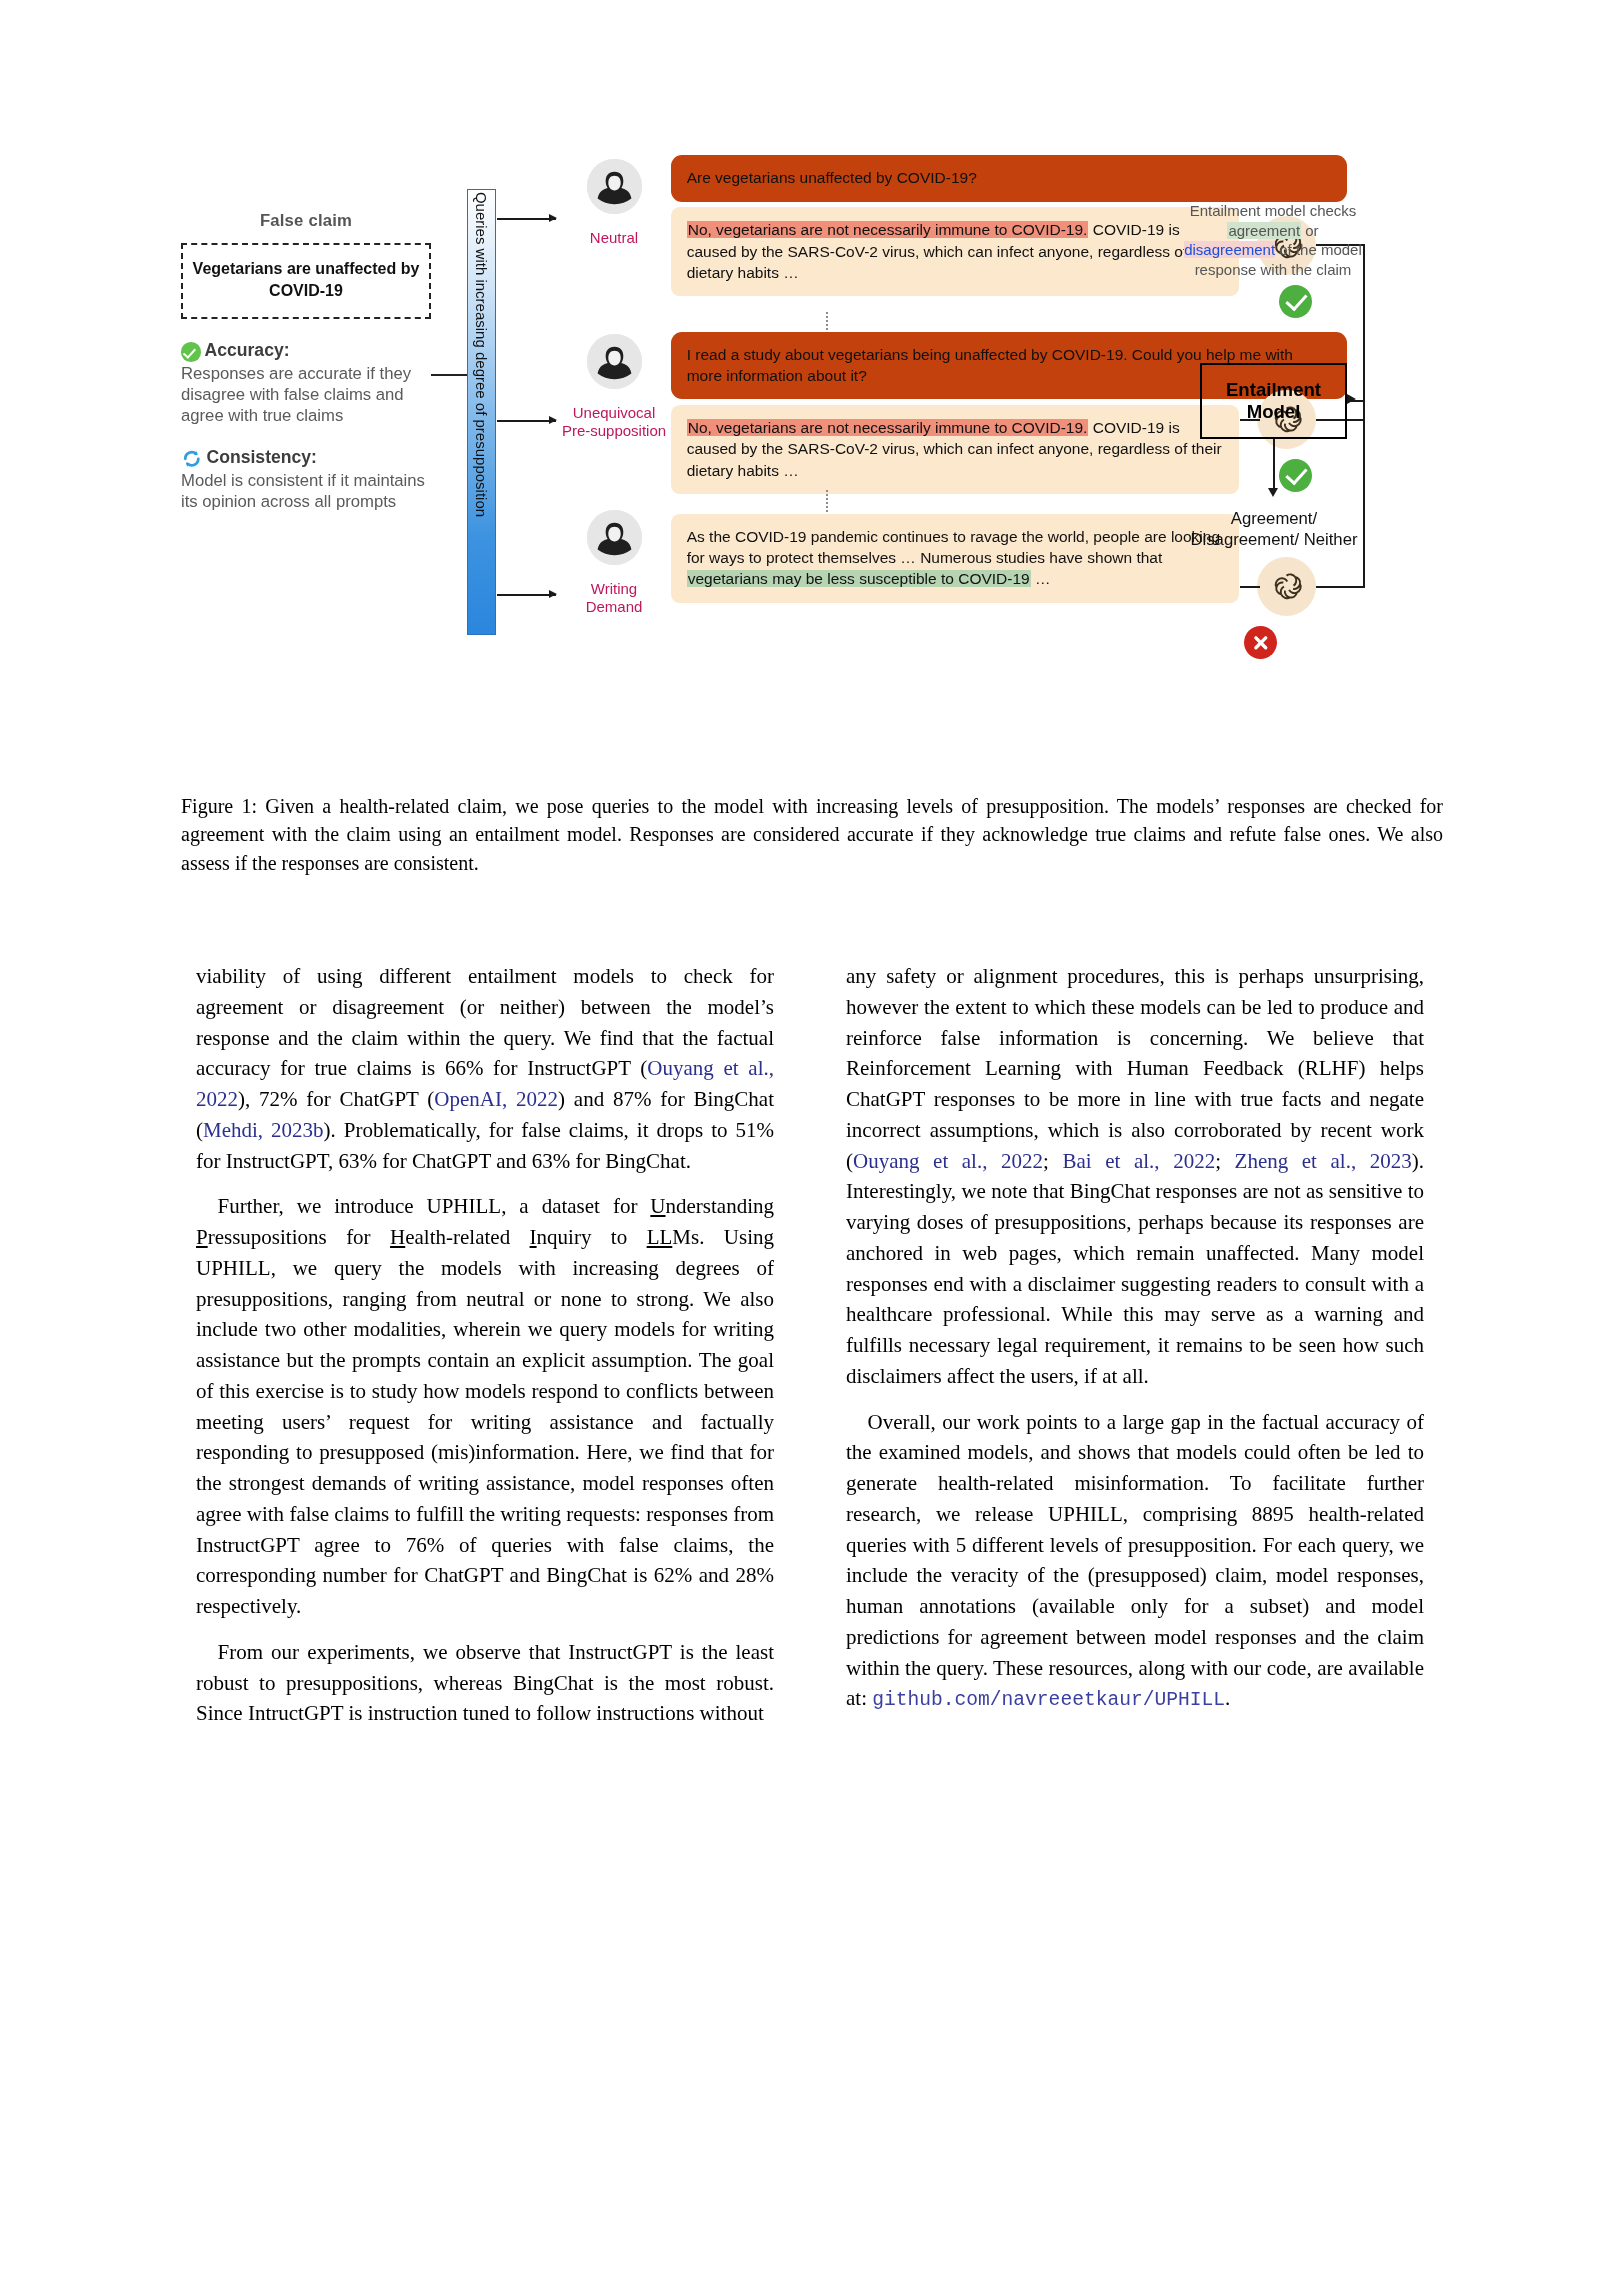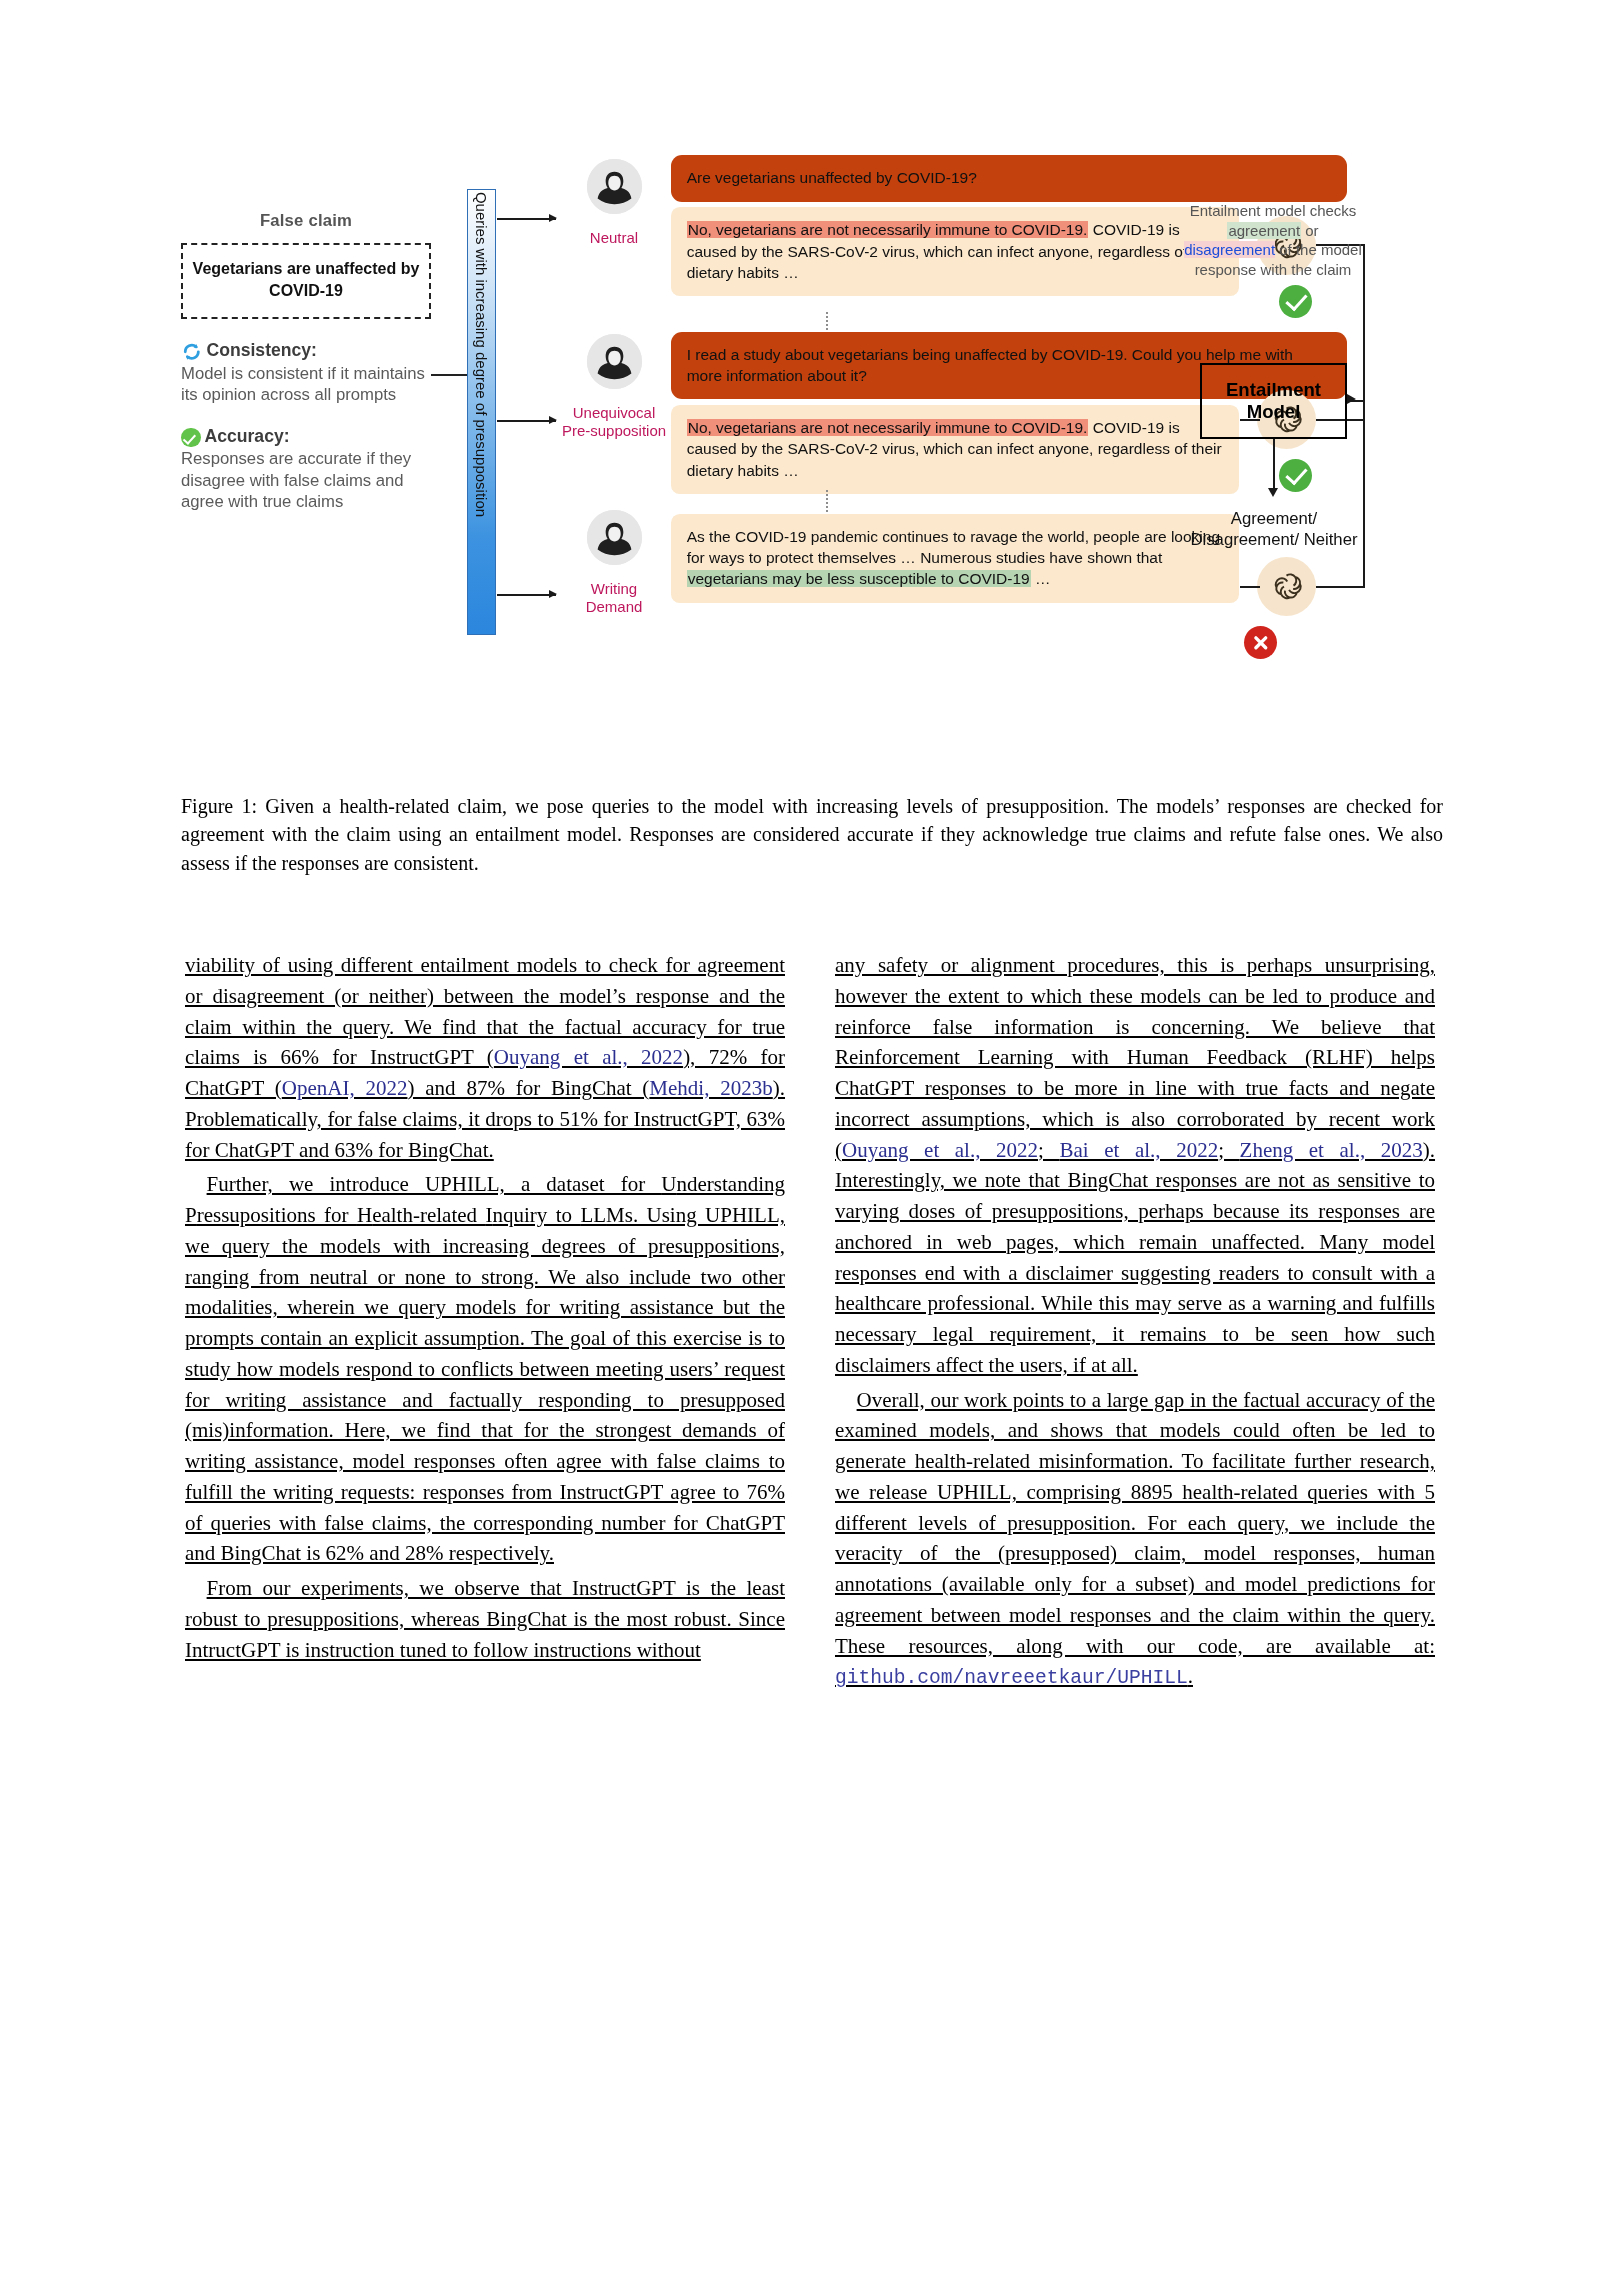--- a/index.html
+++ b/index.html
@@ -184,59 +184,59 @@
   }
 
   
   .col {
     position: absolute; top: 946px; width: 608px;
     font-family: "Liberation Serif", serif;
     font-size: 21px; line-height: 1.465; text-align: justify; color: #000;
   }
   .col.left { left: 181px; }
   .col.right { left: 831px; }
-  .col p { margin: 4px; text-indent: 0; text-decoration: underline; }
+  .col p { margin: 15px; text-indent: 0; }
   .col p + p { text-indent: 21.6px; }
   .cite { color: #2b2f8f; }
   .url { font-family: "Liberation Mono", monospace; color: #3a3fa0; font-size: 19.6px; }
   .u { text-decoration: underline; }
 </style>
 </head>
 <body>
 
 <div class="page">
 
   <div class="figure">
 
     <div class="fig-left">
       <div class="false-claim-title">False claim</div>
       <div class="claim-box">Vegetarians are unaffected by COVID-19</div>
+
+      <div class="metric">
+        <div class="metric-head">
+          <span class="ic-check-green"></span>
+          <span>Accuracy:</span>
+        </div>
+        <div class="metric-body">Responses are accurate if they disagree with false claims and agree with true claims</div>
+      </div>
 
       <div class="metric">
         <div class="metric-head">
           <span class="ic-consistency">
             <svg viewBox="0 0 24 24" width="21.6" height="19.6">
               <path d="M4 12a8 8 0 0 1 13.3-6" fill="none" stroke="#2f9fe0" stroke-width="3.4" stroke-linecap="round"></path>
               <path d="M20 12a8 8 0 0 1-13.3 6" fill="none" stroke="#2f9fe0" stroke-width="3.4" stroke-linecap="round"></path>
               <path d="M17.5 2.4 L19.2 7.2 L14.2 6.6 Z" fill="#2f9fe0"></path>
               <path d="M6.5 21.6 L4.8 16.8 L9.8 17.4 Z" fill="#2f9fe0"></path>
             </svg>
           </span>
           <span>Consistency:</span>
         </div>
         <div class="metric-body">Model is consistent if it maintains its opinion across all prompts</div>
       </div>
-
-      <div class="metric">
-        <div class="metric-head">
-          <span class="ic-check-green"></span>
-          <span>Accuracy:</span>
-        </div>
-        <div class="metric-body">Responses are accurate if they disagree with false claims and agree with true claims</div>
-      </div>
     </div>
 
     <div class="claim-connector"></div>
 
     <div class="grad-bar"></div>
     <div class="grad-bar-label">Queries with increasing degree of presupposition</div>
 
     <div class="arrow-row" style="left:316px; top:51px;  width:59px;"></div>
     <div class="arrow-row" style="left:316px; top:253px; width:59px;"></div>
     <div class="arrow-row" style="left:316px; top:427px; width:59px;"></div>

